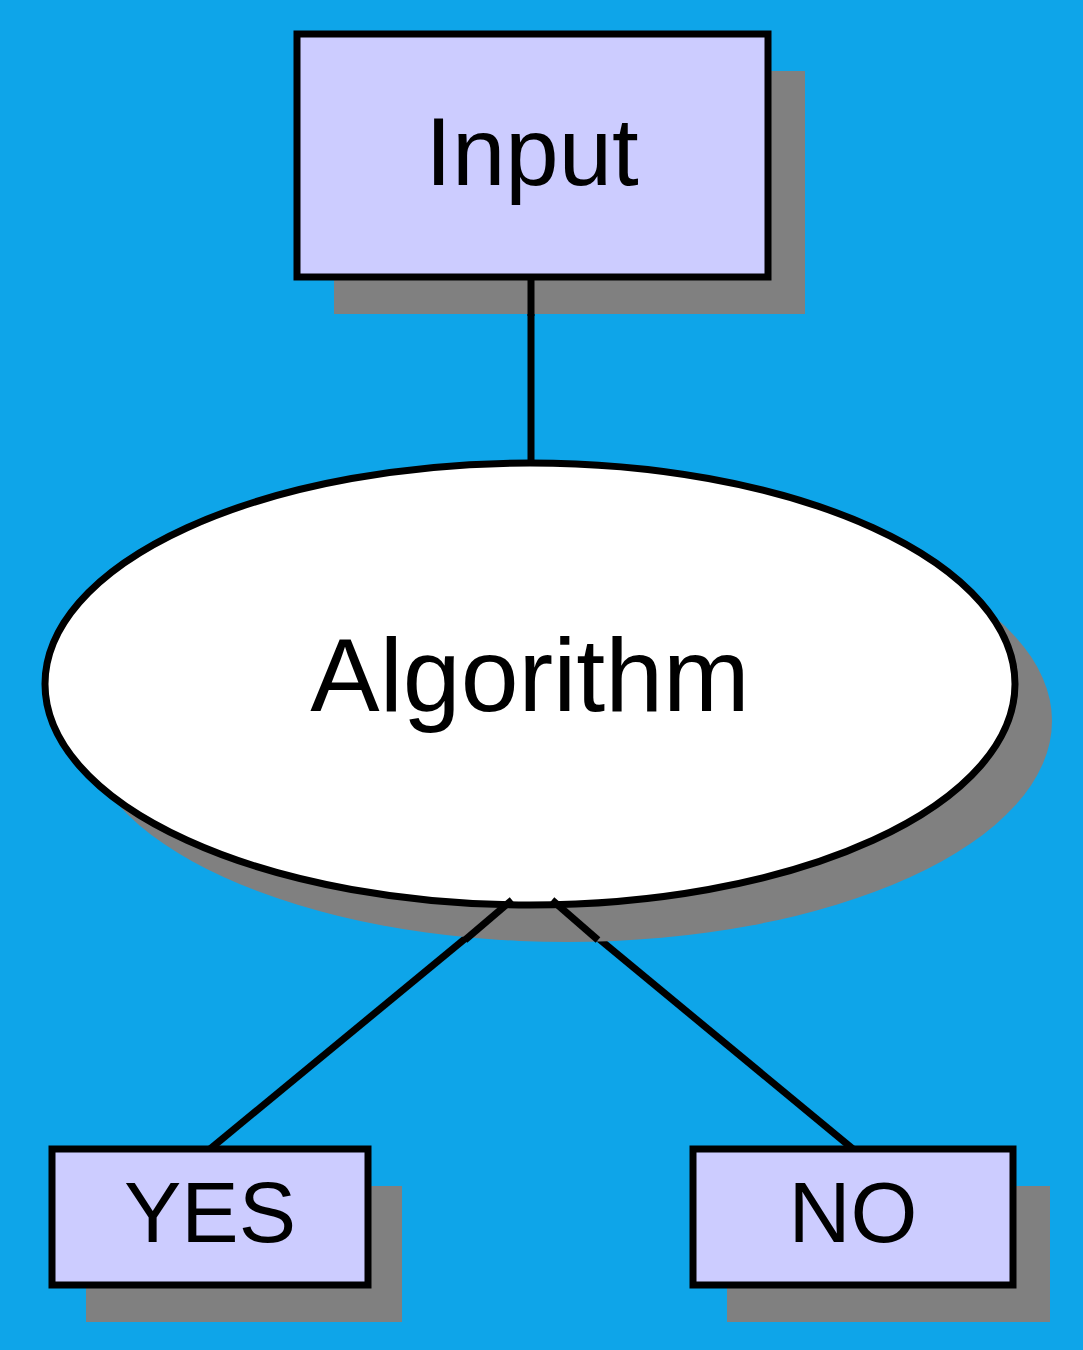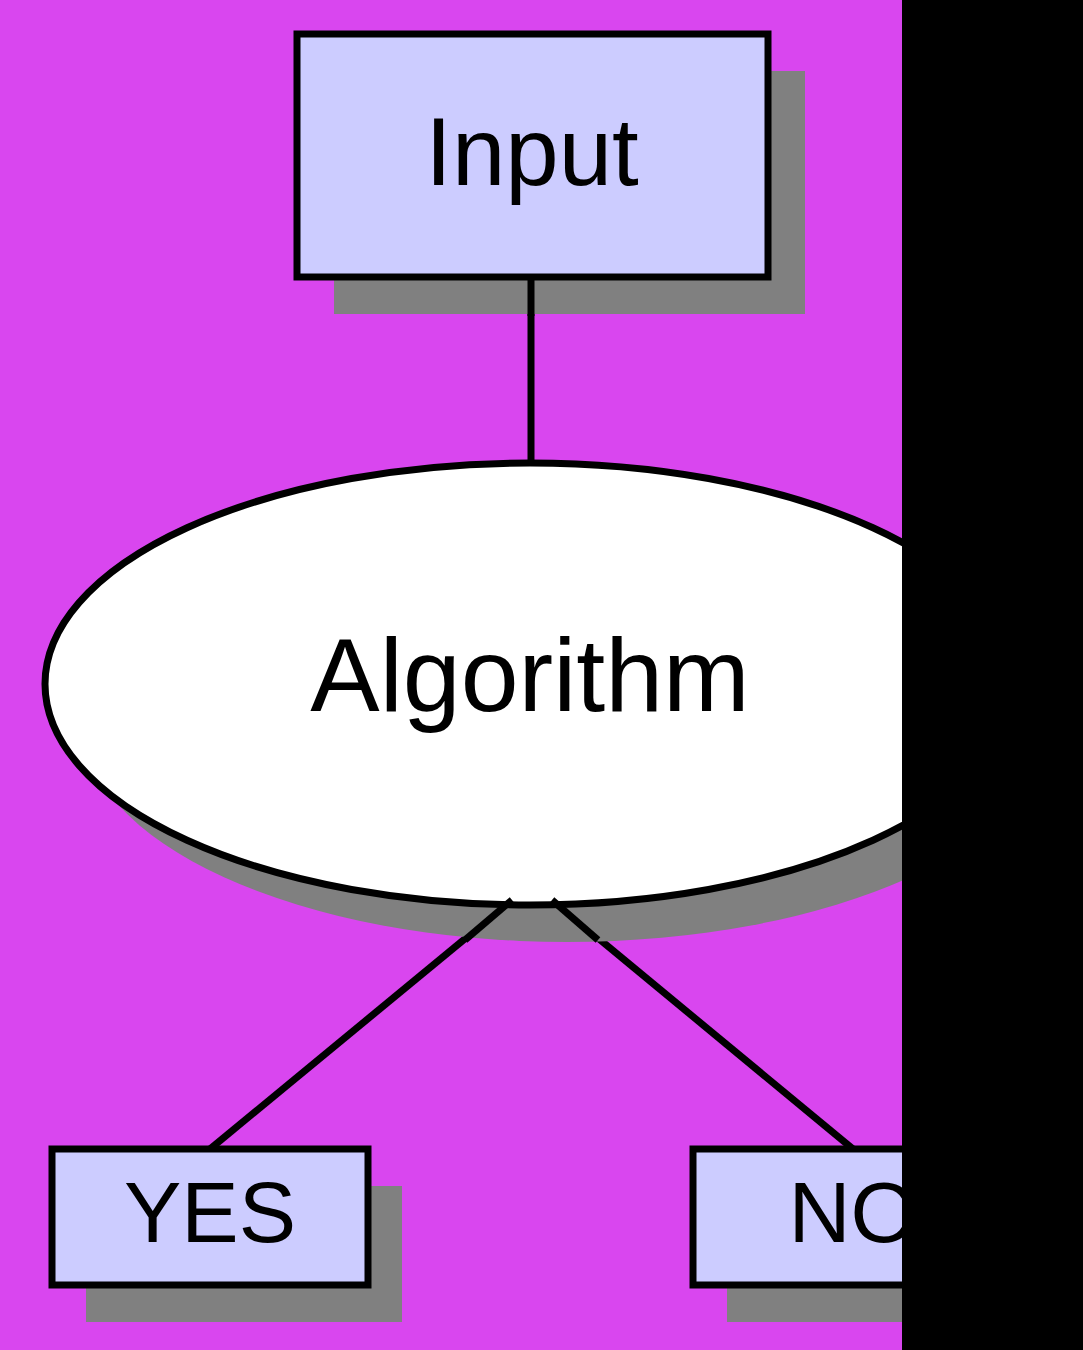--- a/index.html
+++ b/index.html
@@ -2,23 +2,23 @@
 <html><head>
 <meta charset="utf-8">
 <style>
   html, body {
     margin: 0;
     padding: 0;
     background: #000000;
   }
   #canvas {
     position: relative;
-    width: 902px;
+    width: 1083px;
     height: 1350px;
-    background: #d946ef;
+    background: #0ea5e9;
     overflow: hidden;
     font-family: "Liberation Sans", sans-serif;
   }
   #flow-svg {
     position: absolute;
     top: 0;
     left: 0;
     width: 1083px;
     height: 1350px;
     display: block;

